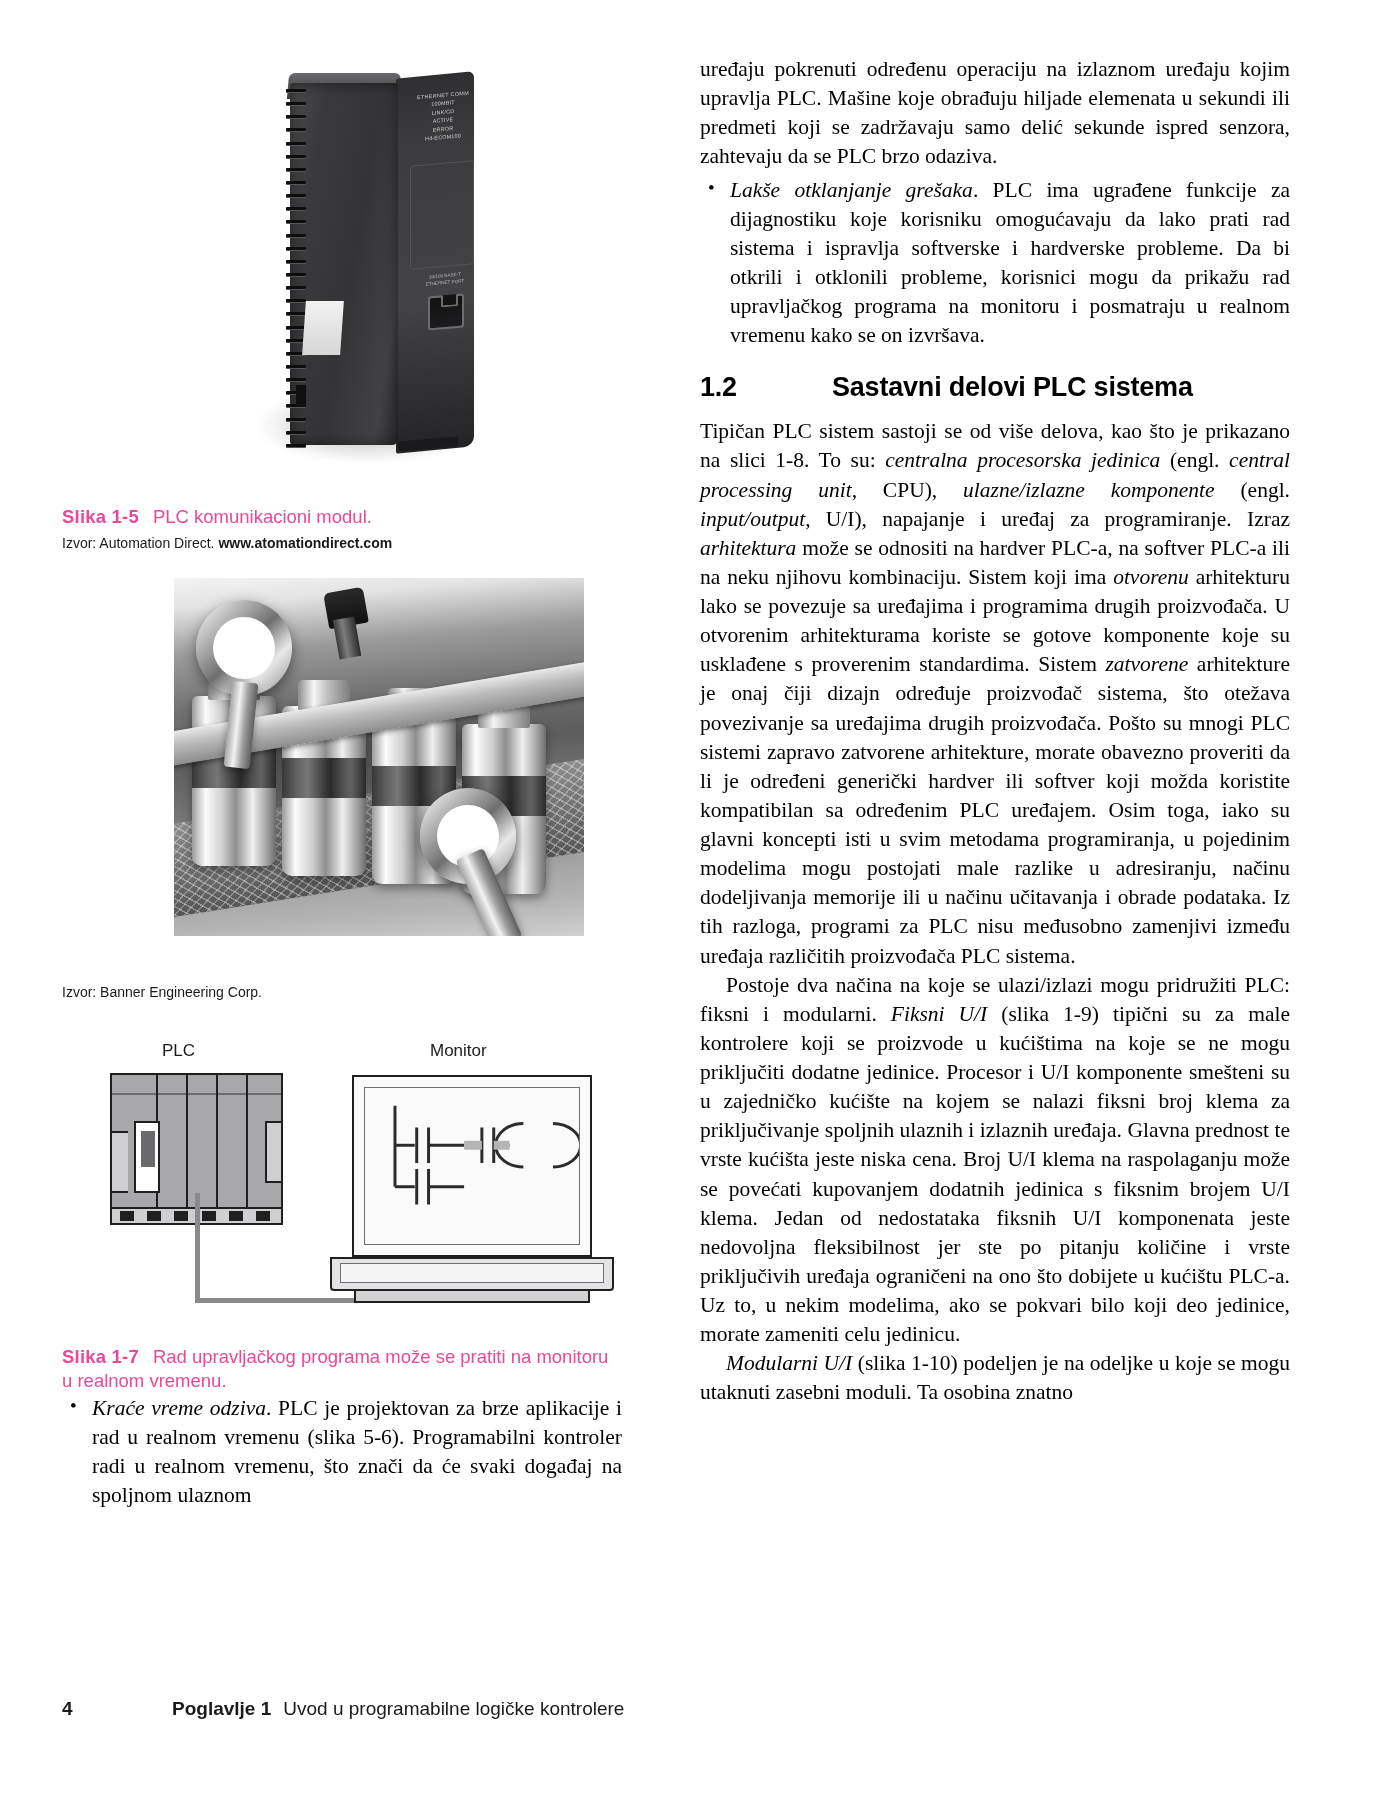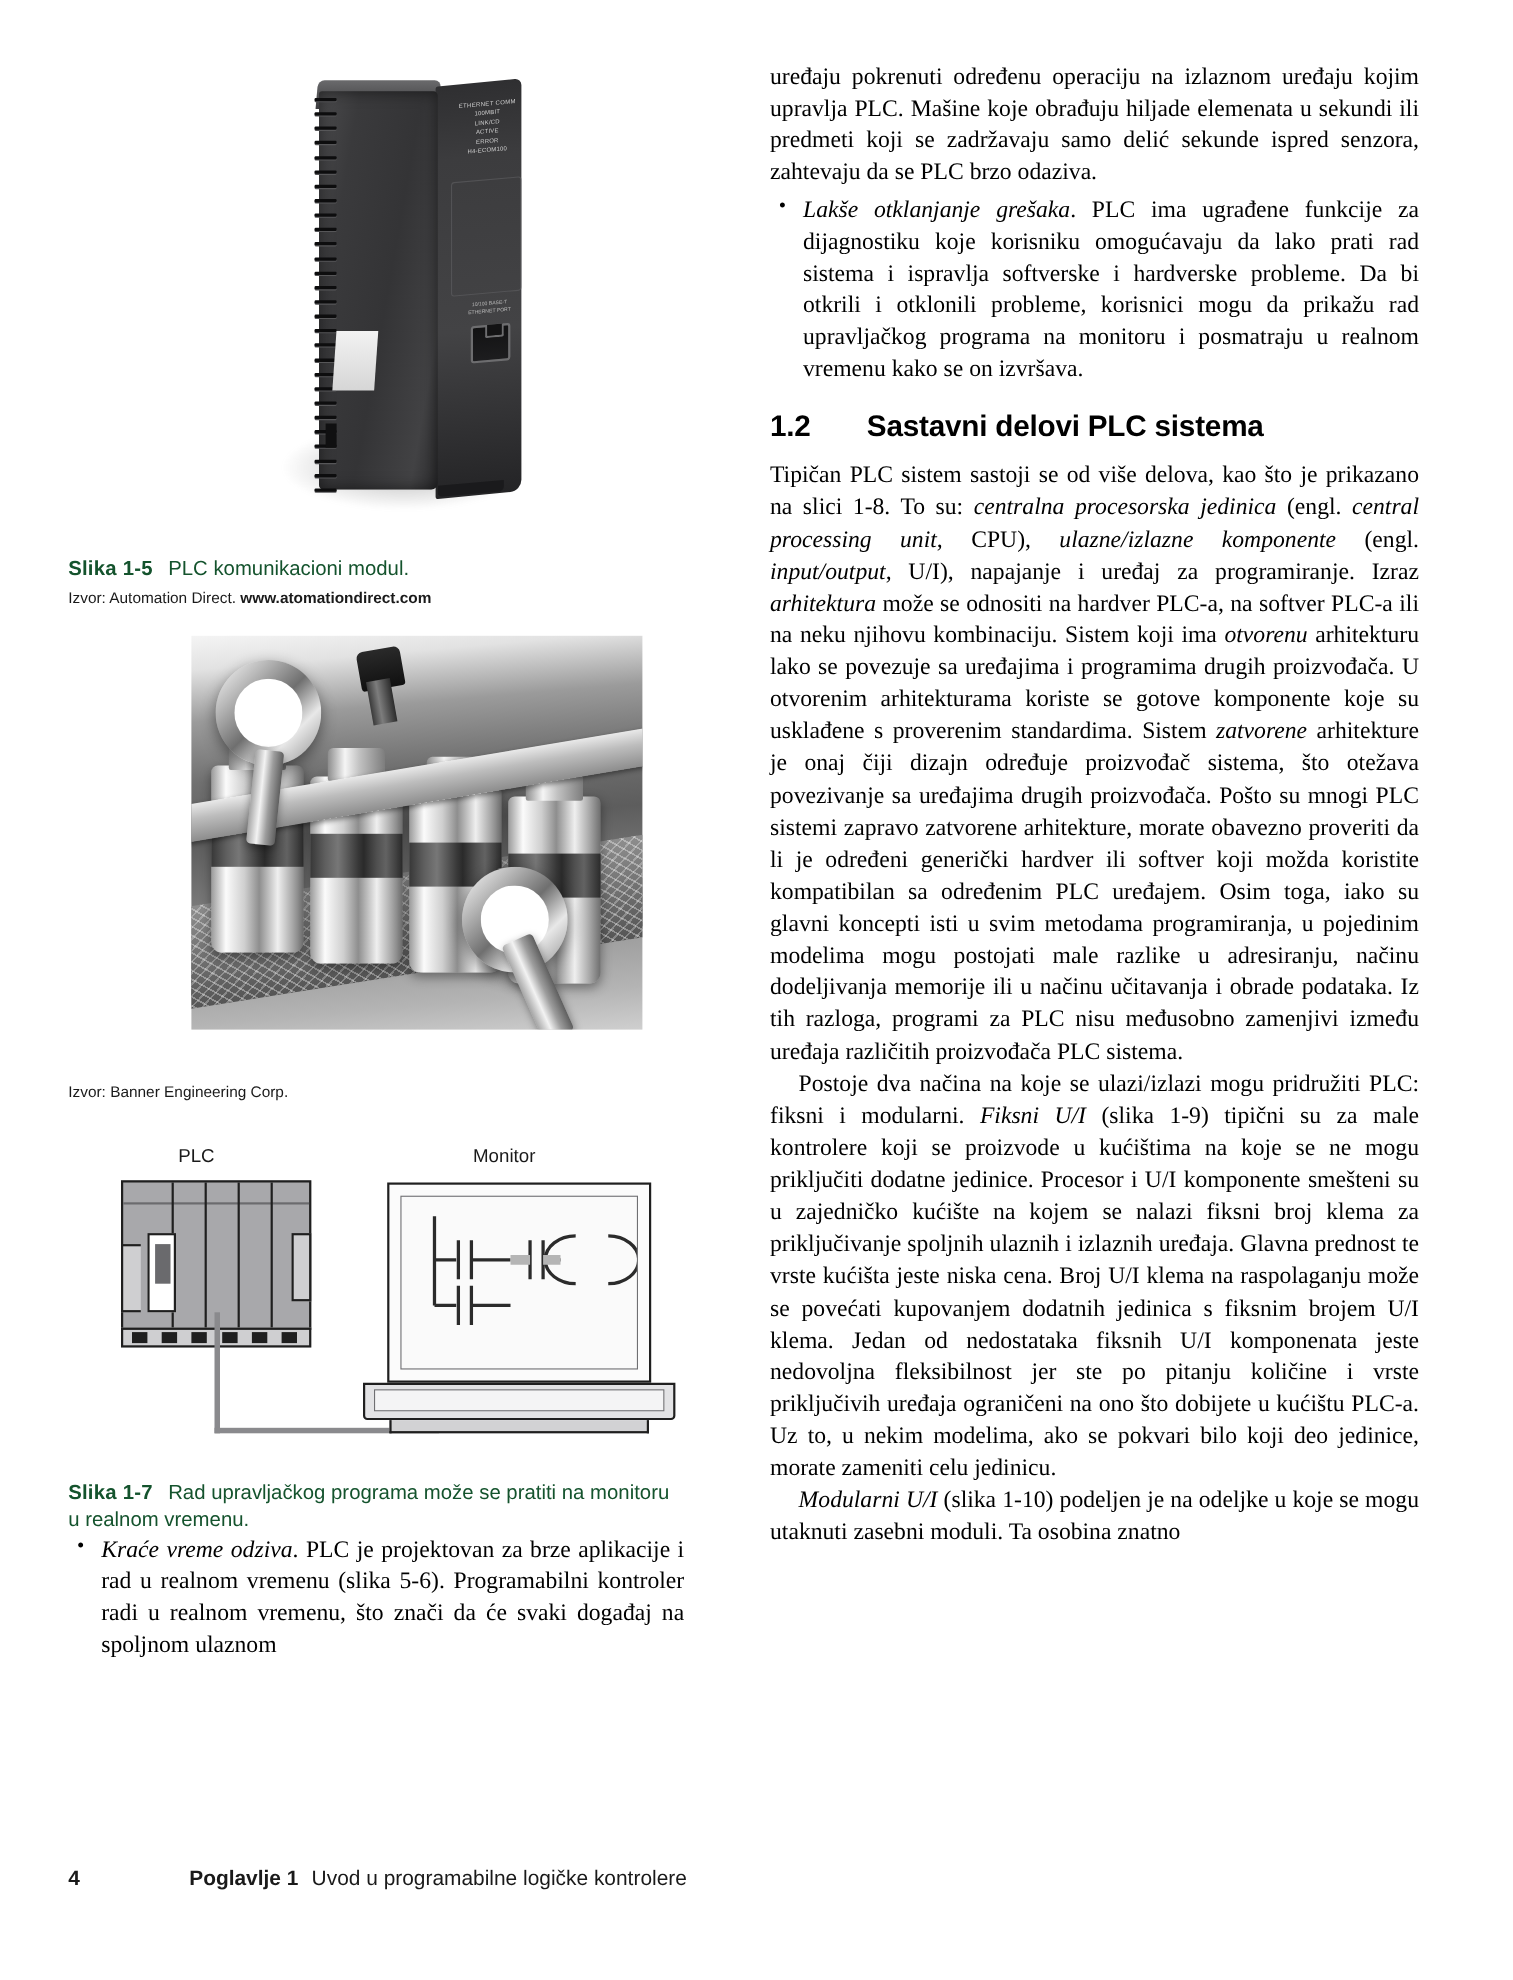--- a/index.html
+++ b/index.html
@@ -100,21 +100,21 @@
   }
   .mod-seam {
     position:absolute; left:188px; top:108px; width:64px; height:104px;
     transform:skewY(-5deg);
     border:1px solid #5a5a5c; border-radius:3px; opacity:.75;
   }
 
   
   .cap {
     font-family:"Liberation Sans", sans-serif;
-    font-size:18.5px; color:#14532d; line-height:1.3;
+    font-size:18.5px; color:#ec4899; line-height:1.3;
   }
   .cap .lbl { font-weight:bold; letter-spacing:.2px; }
   .cap .lbl-gap { display:inline-block; width:14px; }
   .src {
     font-family:"Liberation Sans", sans-serif;
     font-size:14px; color:#1a1a1a; margin-top:5px; line-height:1.3;
   }
   .src b { font-weight:bold;text-align:center; }
 
   
@@ -276,21 +276,21 @@
   
   p.body {
     margin:0; font-size:21.5px; line-height:1.355;
     text-align:justify; text-justify:inter-word;
     hyphens:none;
   }
   p.body.indent { text-indent:26px; }
   .h2 {
     font-family:"Liberation Sans", sans-serif;
     font-weight:bold; font-size:27px; letter-spacing:-.2px;
-    margin:22px 0 14px 0; display:flex;
+    margin:22px 0 14px 0; display:flex;gap:44px;
   }
   .h2 .num { width:88px; flex:none; }
   .rightblock > p { margin-bottom:0; }
 
   
   .footer {
     position:absolute; left:62px; top:1698px; width:1250px;
     font-family:"Liberation Sans", sans-serif; font-size:19px; color:#1a1a1a;
     display:flex; align-items:baseline;
   }

